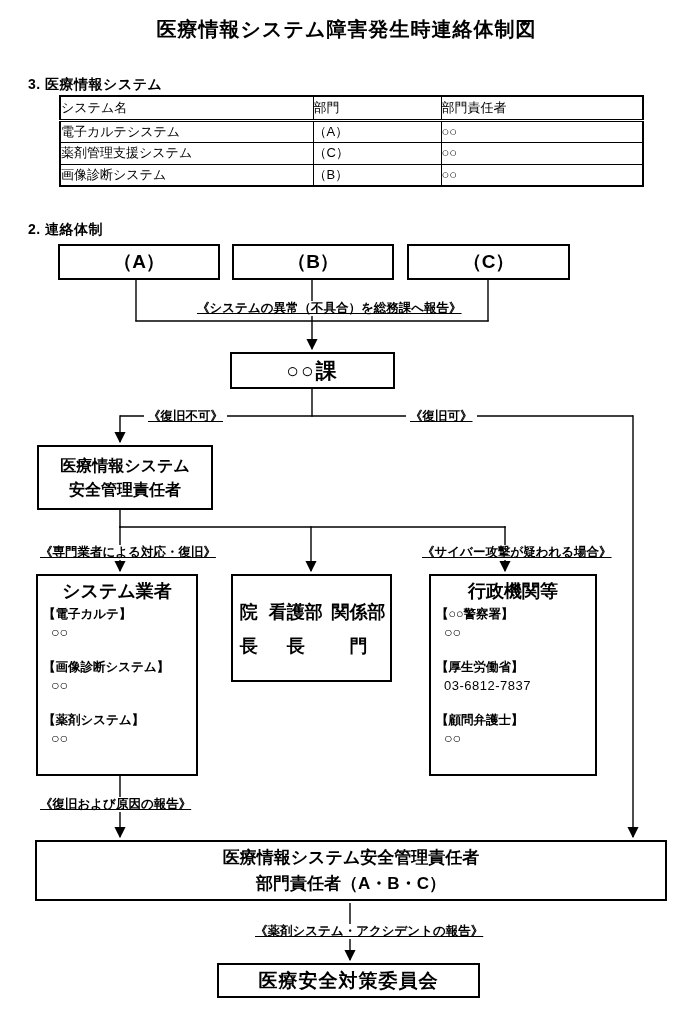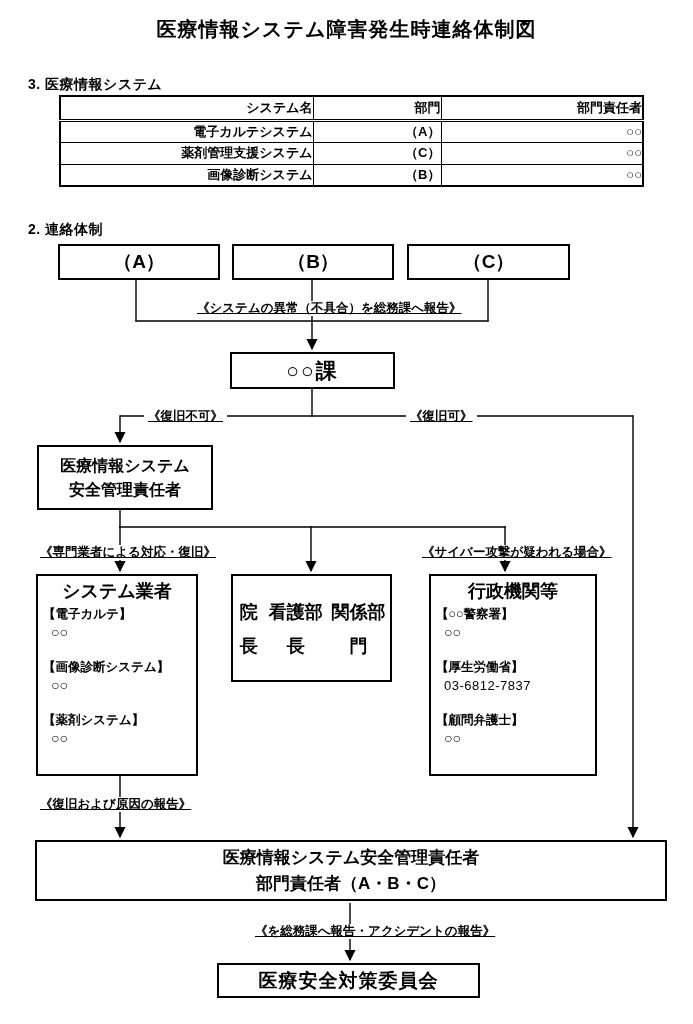--- a/index.html
+++ b/index.html
@@ -10,22 +10,22 @@
   .title { position:absolute; top:16px; left:0; width:693px; text-align:center;
            font-size:20px; font-weight:bold; letter-spacing:1px; }
 
   .section-label { position:absolute; font-size:14px; font-weight:bold; letter-spacing:0.5px; }
   .s1 { top:76px; left:28px; }
   .s2 { top:221px; left:28px; }
 
   table.sys-table { position:absolute; top:95px; left:59px; width:583px;
                     border-collapse:collapse; border:2px solid #000; table-layout:fixed; }
   table.sys-table th, table.sys-table td {
-      border:1px solid #000; text-align:right; vertical-align:middle;
-      font-size:13px; font-weight:bold; height:22px; line-height:14px;margin-left:30px; }
+      border:1px solid #000; text-align:left; vertical-align:middle;
+      font-size:13px; font-weight:normal; height:22px; line-height:14px;margin-left:30px; }
   table.sys-table th { height:24px; border-bottom:3px double #000; }
   col.c1 { width:253px; } col.c2 { width:128px; } col.c3 { width:202px; }
   td.circ { font-size:14px; }
 
   svg.connectors { position:absolute; top:0; left:0; pointer-events:none; }
 
   .fbox { position:absolute; border:2px solid #000; background:#fff; }
   .fbox.center { display:flex; align-items:center; justify-content:center;
                  font-weight:bold; text-align:center; }
 
@@ -194,17 +194,17 @@
 
   <div class="flabel lbl-cause">《復旧および原因の報告》</div>
 
   <div class="fbox center box-report">
     <div>
       <div>医療情報システム安全管理責任者</div>
       <div>部門責任者（A・B・C）</div>
     </div>
   </div>
 
-  <div class="flabel lbl-incident">《を総務課へ報告・アクシデントの報告》</div>
+  <div class="flabel lbl-incident">《薬剤システム・アクシデントの報告》</div>
 
   <div class="fbox center box-committee">医療安全対策委員会</div>
 
 </div>
 
 </body></html>

